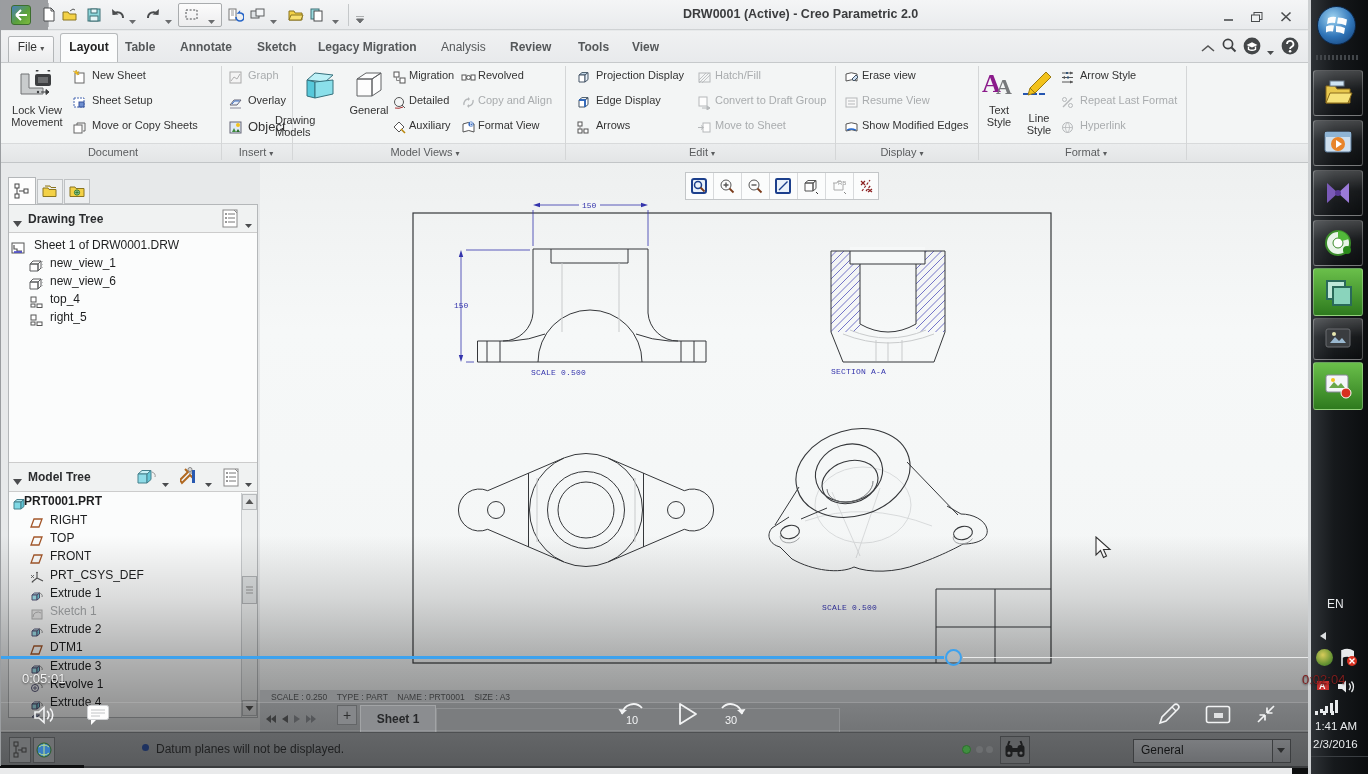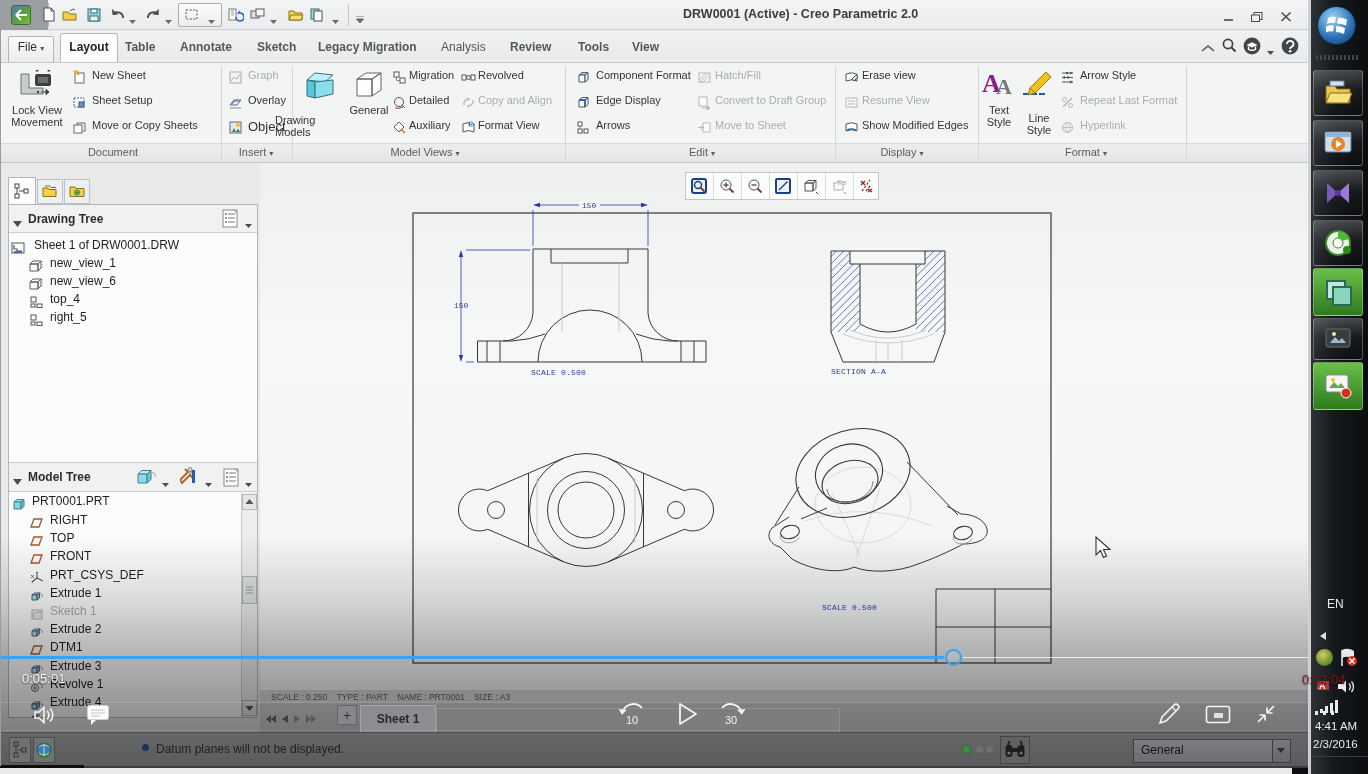--- a/index.html
+++ b/index.html
@@ -215,21 +215,21 @@
         <circle cx="10" cy="4" r="2.6" fill="#3b6fc4"></circle>
         <text x="8.7" y="6" font-size="5" fill="#fff">B</text>
       </svg></div>
     <div class="abs nw" style="left:478px;top:119px;font-size:11px;color:#333">Format View</div>
     <div class="abs nw" style="left:355px;top:146px;width:140px;text-align:center;font-size:11px;color:#5a5c5e">Model Views <span style="font-size:8px">▾</span></div>
     <div class="abs" style="left:576px;top:68px"><svg width="15" height="15" viewBox="0 0 15 15" style="vertical-align:-3px">
         <path d="M3 5 l3-2.4 h6 l-3 2.4 z" fill="#cfe4f6" stroke="#456"></path>
         <path d="M3 5 h6 v7 h-6 z" fill="#fff" stroke="#456"></path>
         <path d="M9 12 l3-2.4 v-7 l-3 2.4z" fill="#e8f0f8" stroke="#456"></path>
       </svg></div>
-    <div class="abs nw" style="left:596px;top:69px;font-size:11px;color:#333">Component Format</div>
+    <div class="abs nw" style="left:596px;top:69px;font-size:11px;color:#333">Projection Display</div>
     <div class="abs" style="left:576px;top:93px"><svg width="15" height="15" viewBox="0 0 15 15" style="vertical-align:-3px">
         <path d="M3 5 l3-2.4 h6 l-3 2.4 z M3 5 h6 v7 h-6 z M9 12 l3-2.4 v-7 l-3 2.4z" fill="#fff" stroke="#456"></path>
         <path d="M3 5 h6 v7" fill="none" stroke="#26c" stroke-width="1.4"></path>
       </svg></div>
     <div class="abs nw" style="left:596px;top:94px;font-size:11px;color:#333">Edge Display</div>
     <div class="abs" style="left:576px;top:118px"><svg width="15" height="15" viewBox="0 0 15 15" style="vertical-align:-3px">
         <rect x="2" y="2" width="4" height="4" fill="#fff" stroke="#555"></rect>
         <rect x="2" y="9" width="4" height="4" fill="#fff" stroke="#555"></rect>
         <rect x="8" y="9" width="4" height="4" fill="#fff" stroke="#555"></rect>
         <path d="M4 6 v3 M6 11 h2" stroke="#888"></path>
@@ -394,21 +394,21 @@
         <path d="M13 1 l3 3" stroke="#888"></path>
       </svg></div>
     <div class="abs" style="left:244px;top:475px"><svg width="9" height="8" viewBox="0 0 9 8" style="">
         <path d="M1 2 l3.5 4 3.5-4z" fill="#4a4c4e"></path>
       </svg></div>
     <div class="abs" style="left:12px;top:494px"><svg width="14" height="14" viewBox="0 0 14 14" style="vertical-align:-3px">
         <path d="M2 5 l3-2.5 h7 l-3 2.5 z" fill="#aee8f0" stroke="#44808c"></path>
         <path d="M2 5 h7 v7 h-7 z" fill="#7fd8e4" stroke="#44808c"></path>
         <path d="M9 12 l3-2.5 v-7 l-3 2.5z" fill="#5cc4d4" stroke="#44808c"></path>
       </svg></div>
-    <div class="abs nw" style="left:32px;top:494px;font-size:12px;font-weight:normal;color:#1d1e1f">PRT0001.PRT</div>
+    <div class="abs nw" style="left:24px;top:494px;font-size:12px;font-weight:bold;color:#1d1e1f">PRT0001.PRT</div>
     <div class="abs" style="left:30px;top:513px"><svg width="14" height="14" viewBox="0 0 14 14" style="vertical-align:-3px">
         <path d="M4 3 h8 l-3 8 h-8 z" fill="none" stroke="#a4572a" stroke-width="1.3"></path>
       </svg></div>
     <div class="abs nw" style="left:50px;top:513px;font-size:12px;font-weight:normal;color:#1d1e1f">RIGHT</div>
     <div class="abs" style="left:30px;top:531.2px"><svg width="14" height="14" viewBox="0 0 14 14" style="vertical-align:-3px">
         <path d="M4 3 h8 l-3 8 h-8 z" fill="none" stroke="#a4572a" stroke-width="1.3"></path>
       </svg></div>
     <div class="abs nw" style="left:50px;top:531.2px;font-size:12px;font-weight:normal;color:#1d1e1f">TOP</div>
     <div class="abs" style="left:30px;top:549.4px"><svg width="14" height="14" viewBox="0 0 14 14" style="vertical-align:-3px">
         <path d="M4 3 h8 l-3 8 h-8 z" fill="none" stroke="#a4572a" stroke-width="1.3"></path>
@@ -739,16 +739,16 @@
         <path d="M2 7 h4 l4-3.5 v12 L6 12 H2z" fill="#e8eaec"></path>
         <path d="M13 6.5 a4.5 4.5 0 0 1 0 6.5 M15.5 4.5 a8 8 0 0 1 0 10.5" fill="none" stroke="#e8eaec" stroke-width="1.3"></path>
       </svg></div>
     <div class="abs" style="left:1318px;top:698px"><svg width="26" height="18" viewBox="0 0 26 18" style="">
         <rect x="2" y="11" width="3" height="4" fill="#e8eaec"></rect>
         <rect x="7" y="8" width="3" height="7" fill="#e8eaec"></rect>
         <rect x="12" y="5" width="3" height="10" fill="#e8eaec"></rect>
         <rect x="17" y="2" width="3" height="13" fill="#e8eaec"></rect>
       </svg></div>
     <div class="abs" style="left:1315px;top:711px;width:22px;height:4px;background:repeating-linear-gradient(90deg,#e8eaec 0 3px,transparent 3px 8px)"></div>
-    <div class="abs nw" style="left:1315px;top:720px;font-size:11.5px;color:#e8eaec">4:41 AM</div>
+    <div class="abs nw" style="left:1315px;top:720px;font-size:11.5px;color:#e8eaec">1:41 AM</div>
     <div class="abs nw" style="left:1313px;top:738px;font-size:11.5px;color:#e8eaec">2/3/2016</div>
     <div class="abs" style="left:1311px;top:756px;width:57px;height:1px;background:#3a3e42"></div>
     <div class="abs" style="left:0;top:0;width:1px;height:766px;background:#9a9da0"></div>
   </div>
 </body></html>

